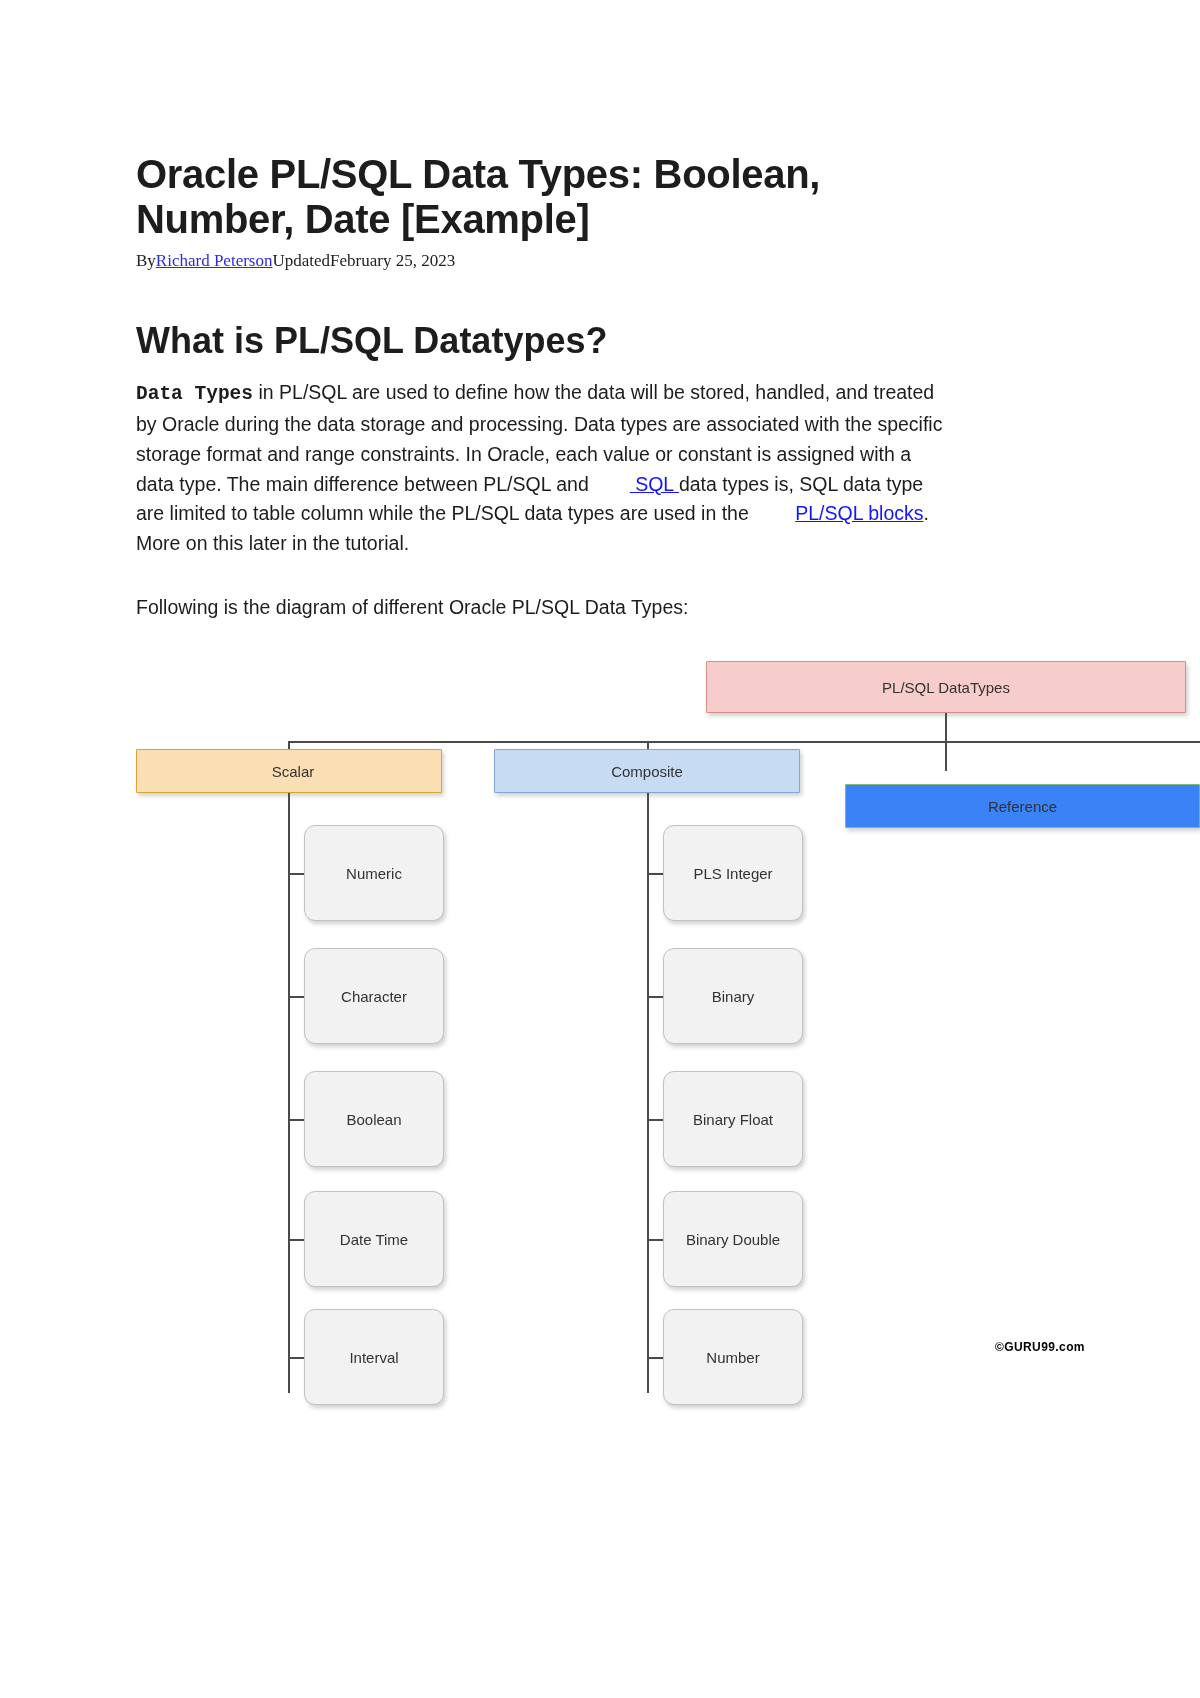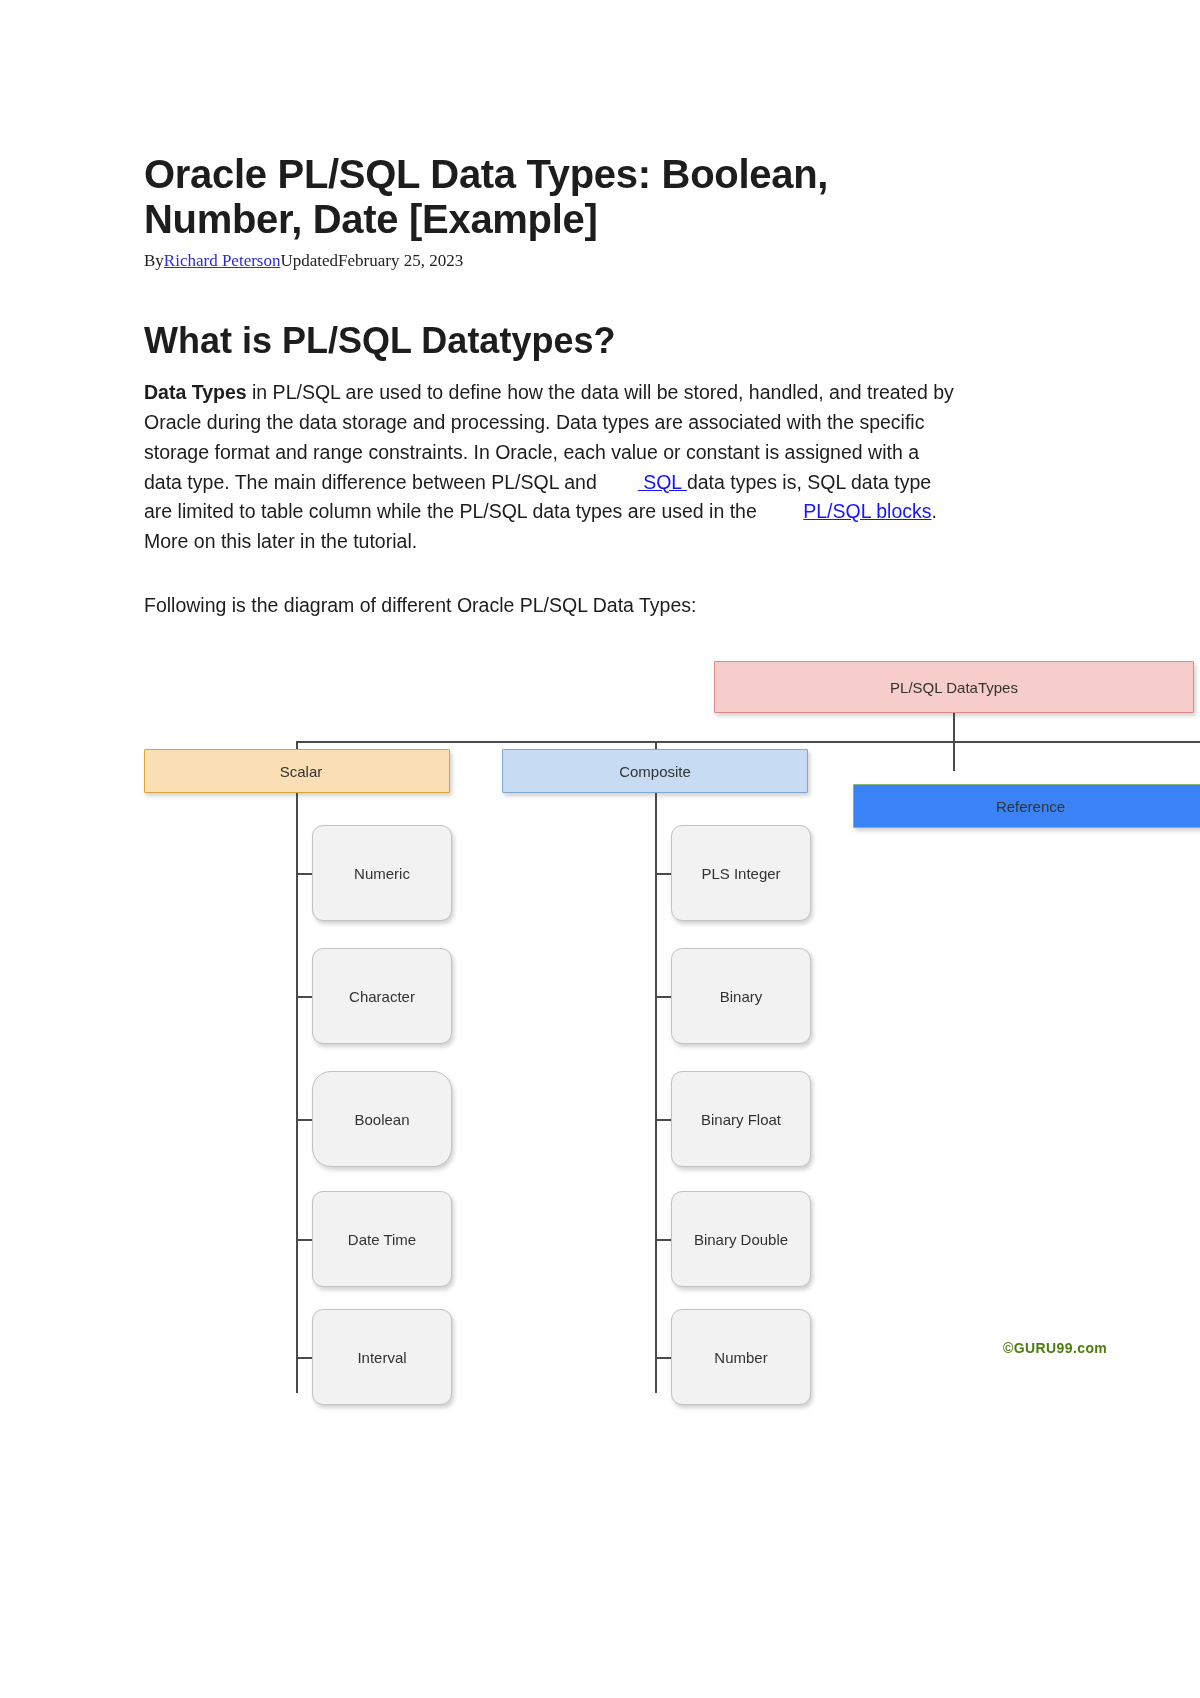--- a/index.html
+++ b/index.html
@@ -3,21 +3,21 @@
 <meta charset="utf-8">
 <style>
   html, body { margin:0; padding:0; }
   body {
     width:1200px; height:1698px;
     background:#ffffff;
     font-family:"Liberation Sans", sans-serif;
     overflow:hidden;
     position:relative;
   }
-  .page { position:absolute; left:8px; top:0; width:1025px; height:1698px; background:#fff; }
+  .page { position:absolute; left:0; top:0; width:1025px; height:1698px; background:#fff; }
 
   
   .article { position:absolute; left:136px; top:152px; width:840px; }
 
   .title {
     font-size:40px; font-weight:bold; line-height:1.12;
     color:#1d1d1d; letter-spacing:-0.3px; margin:0;
   }
 
   .byline {
@@ -29,21 +29,21 @@
 
   .h2 {
     font-size:36px; font-weight:bold; color:#1d1d1d;
     margin:48px 0 0 0; line-height:1.2;
   }
 
   .para {
     font-size:19.5px; color:#1d1d1d; line-height:1.53;
     margin:16px 0 0 0; width:815px;
   }
-  .para b { font-weight:bold; }
+  .para b { font-weight:bold;font-family:Liberation Mono, monospace; }
   .para a { color:#1414ff; text-decoration:underline;padding-left:41px; }
 
   .para2 { font-size:19.5px; color:#1d1d1d; line-height:1.5; margin:34px 0 0 0; }
 
   
   .diagram {
     position:absolute; left:136px; top:655px;
     width:1064px; height:745px;
   }
   .node {
@@ -68,21 +68,21 @@
   }
   .node.leaf {
     background:#f2f2f2; border:1.5px solid #c2c2c2; border-radius:11px;
   }
   .ln { position:absolute; background:#4a4a4a; }
   .ln.h { height:1.6px; }
   .ln.v { width:1.6px; }
 
   .watermark {
     position:absolute; left:995px; top:1340px;
-    font-size:14px; font-weight:bold; color:#4d7c0f;
+    font-size:12px; font-weight:bold; color:#000000;
     letter-spacing:0.4px; white-space:nowrap;
   }
 </style>
 </head>
 <body>
 
 <div class="page">
 
   <div class="article">
 
@@ -118,21 +118,21 @@
     <div class="ln v" style="left:152px; top:138px; height:600px;"></div>
 
     <div class="ln h" style="left:152px; top:218px; width:18px;"></div>
     <div class="ln h" style="left:152px; top:341px; width:18px;"></div>
     <div class="ln h" style="left:152px; top:464px; width:18px;"></div>
     <div class="ln h" style="left:152px; top:584px; width:18px;"></div>
     <div class="ln h" style="left:152px; top:702px; width:18px;"></div>
 
     <div class="node leaf" style="left:168px; top:170px; width:140px; height:96px;">Numeric</div>
     <div class="node leaf" style="left:168px; top:293px; width:140px; height:96px;">Character</div>
-    <div class="node leaf" style="left:168px; top:416px; width:140px; height:96px;border-radius:19px;">Boolean</div>
+    <div class="node leaf" style="left:168px; top:416px; width:140px; height:96px;">Boolean</div>
     <div class="node leaf" style="left:168px; top:536px; width:140px; height:96px;">Date Time</div>
     <div class="node leaf" style="left:168px; top:654px; width:140px; height:96px;">Interval</div>
 
     <div class="ln v" style="left:511px; top:138px; height:600px;"></div>
 
     <div class="ln h" style="left:511px; top:218px; width:18px;"></div>
     <div class="ln h" style="left:511px; top:341px; width:18px;"></div>
     <div class="ln h" style="left:511px; top:464px; width:18px;"></div>
     <div class="ln h" style="left:511px; top:584px; width:18px;"></div>
     <div class="ln h" style="left:511px; top:702px; width:18px;"></div>

